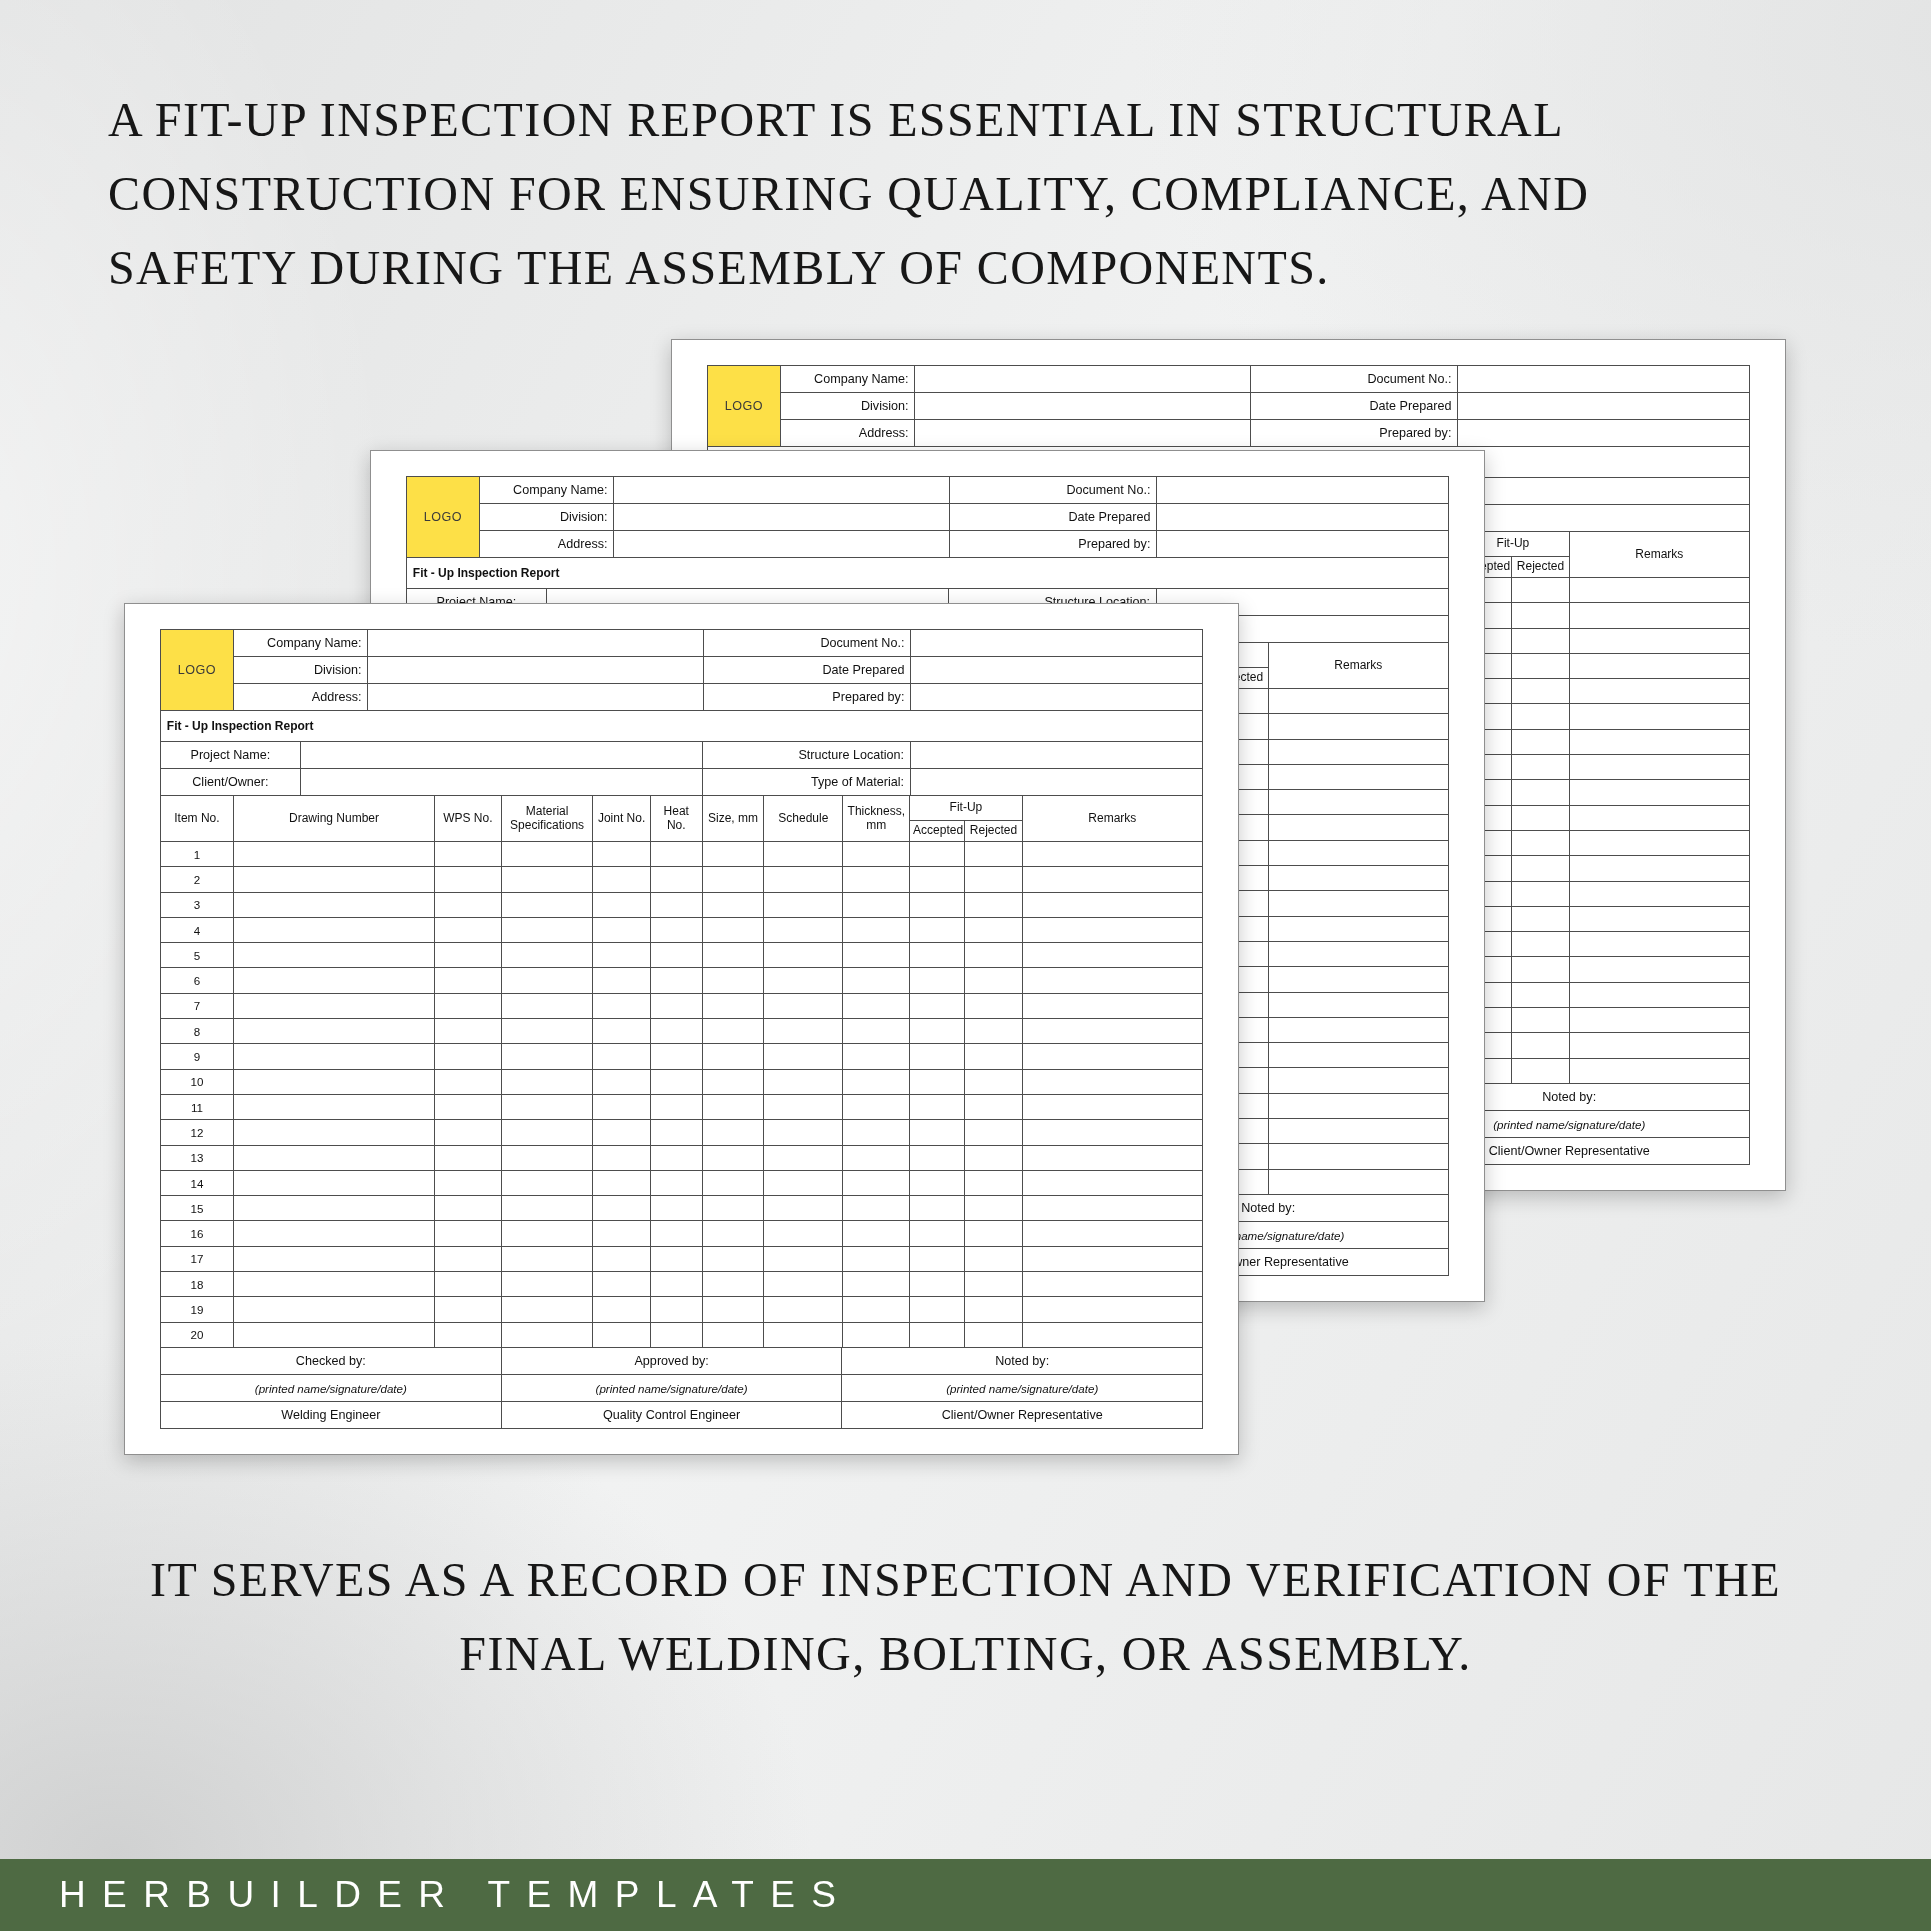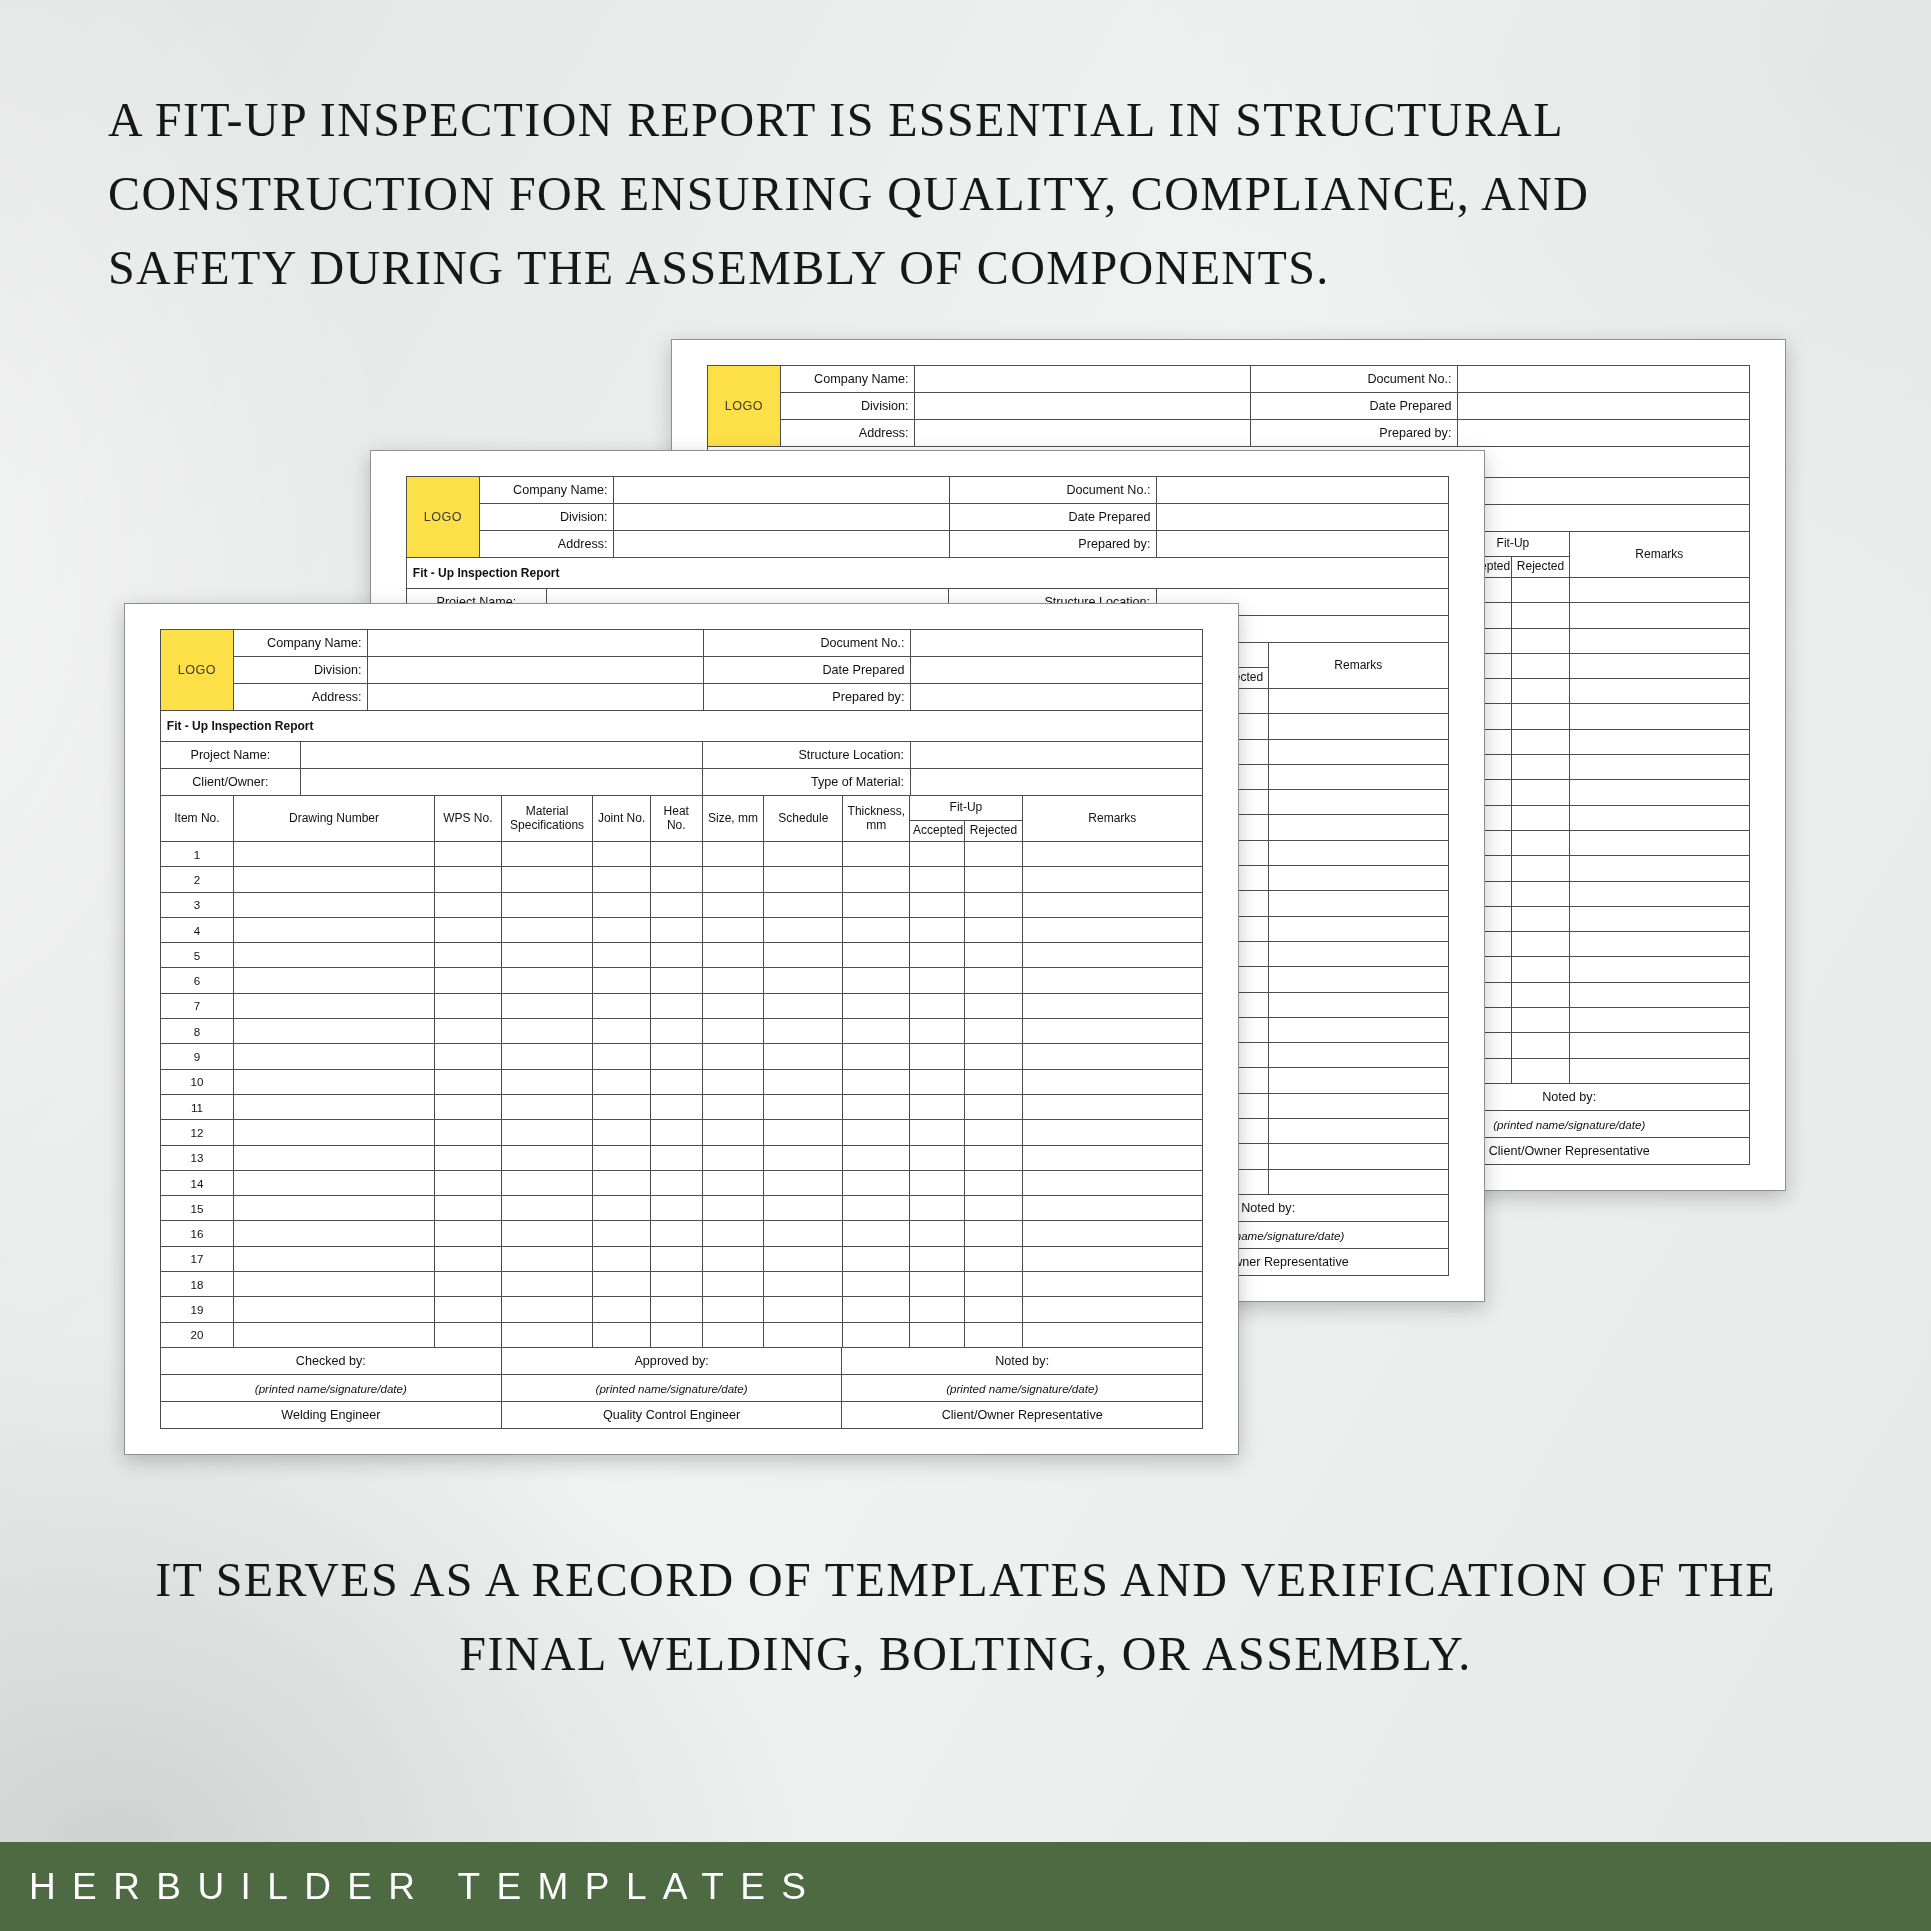--- a/index.html
+++ b/index.html
@@ -25,24 +25,24 @@
   .bottom-text {
     position:absolute; left:0; right:0; top:1543px;
     text-align:center;
     font-family:"Liberation Serif", serif;
     font-size:48px; line-height:74px; letter-spacing:1.4px;
     color:#171717; white-space:nowrap;
   }
 
   
   .footer-bar {
-    position:absolute; left:0; right:0; bottom:0; height:89px;
+    position:absolute; left:0; right:0; bottom:0; height:72px;
     background:#4e6a43;
     display:flex; align-items:center; justify-content:space-between;
-    padding:0 29px;
+    padding:0 59px;
   }
   .brand { color:#fff; font-size:37px; letter-spacing:16.4px; white-space:nowrap; }
   .email-wrap { display:flex; align-items:center; gap:17.4px; }
   .email-icon {
     width:48px; height:48px; border:2.9px solid #fff; border-radius:50%;
     display:flex; align-items:center; justify-content:center; flex:0 0 auto;
   }
   .email-icon svg { width:29px; height:29px; display:block; }
   .email { color:#fff; font-size:38px; white-space:nowrap; }
 
@@ -1346,20 +1346,20 @@
           <td>Quality Control Engineer</td>
           <td>Client/Owner Representative</td>
         </tr>
       </tbody>
     </table>
 
   </div>
 </div>
 
 <div class="bottom-text">
-  <div>IT SERVES AS A RECORD OF TEMPLATES AND VERIFICATION OF THE</div>
+  <div>IT SERVES AS A RECORD OF INSPECTION AND VERIFICATION OF THE</div>
   <div>FINAL WELDING, BOLTING, OR ASSEMBLY.</div>
 </div>
 
 <div class="footer-bar" style="background: rgb(78, 106, 67);">
   <div class="brand">HERBUILDER TEMPLATES</div>
 </div>
 
 
 </body></html>

